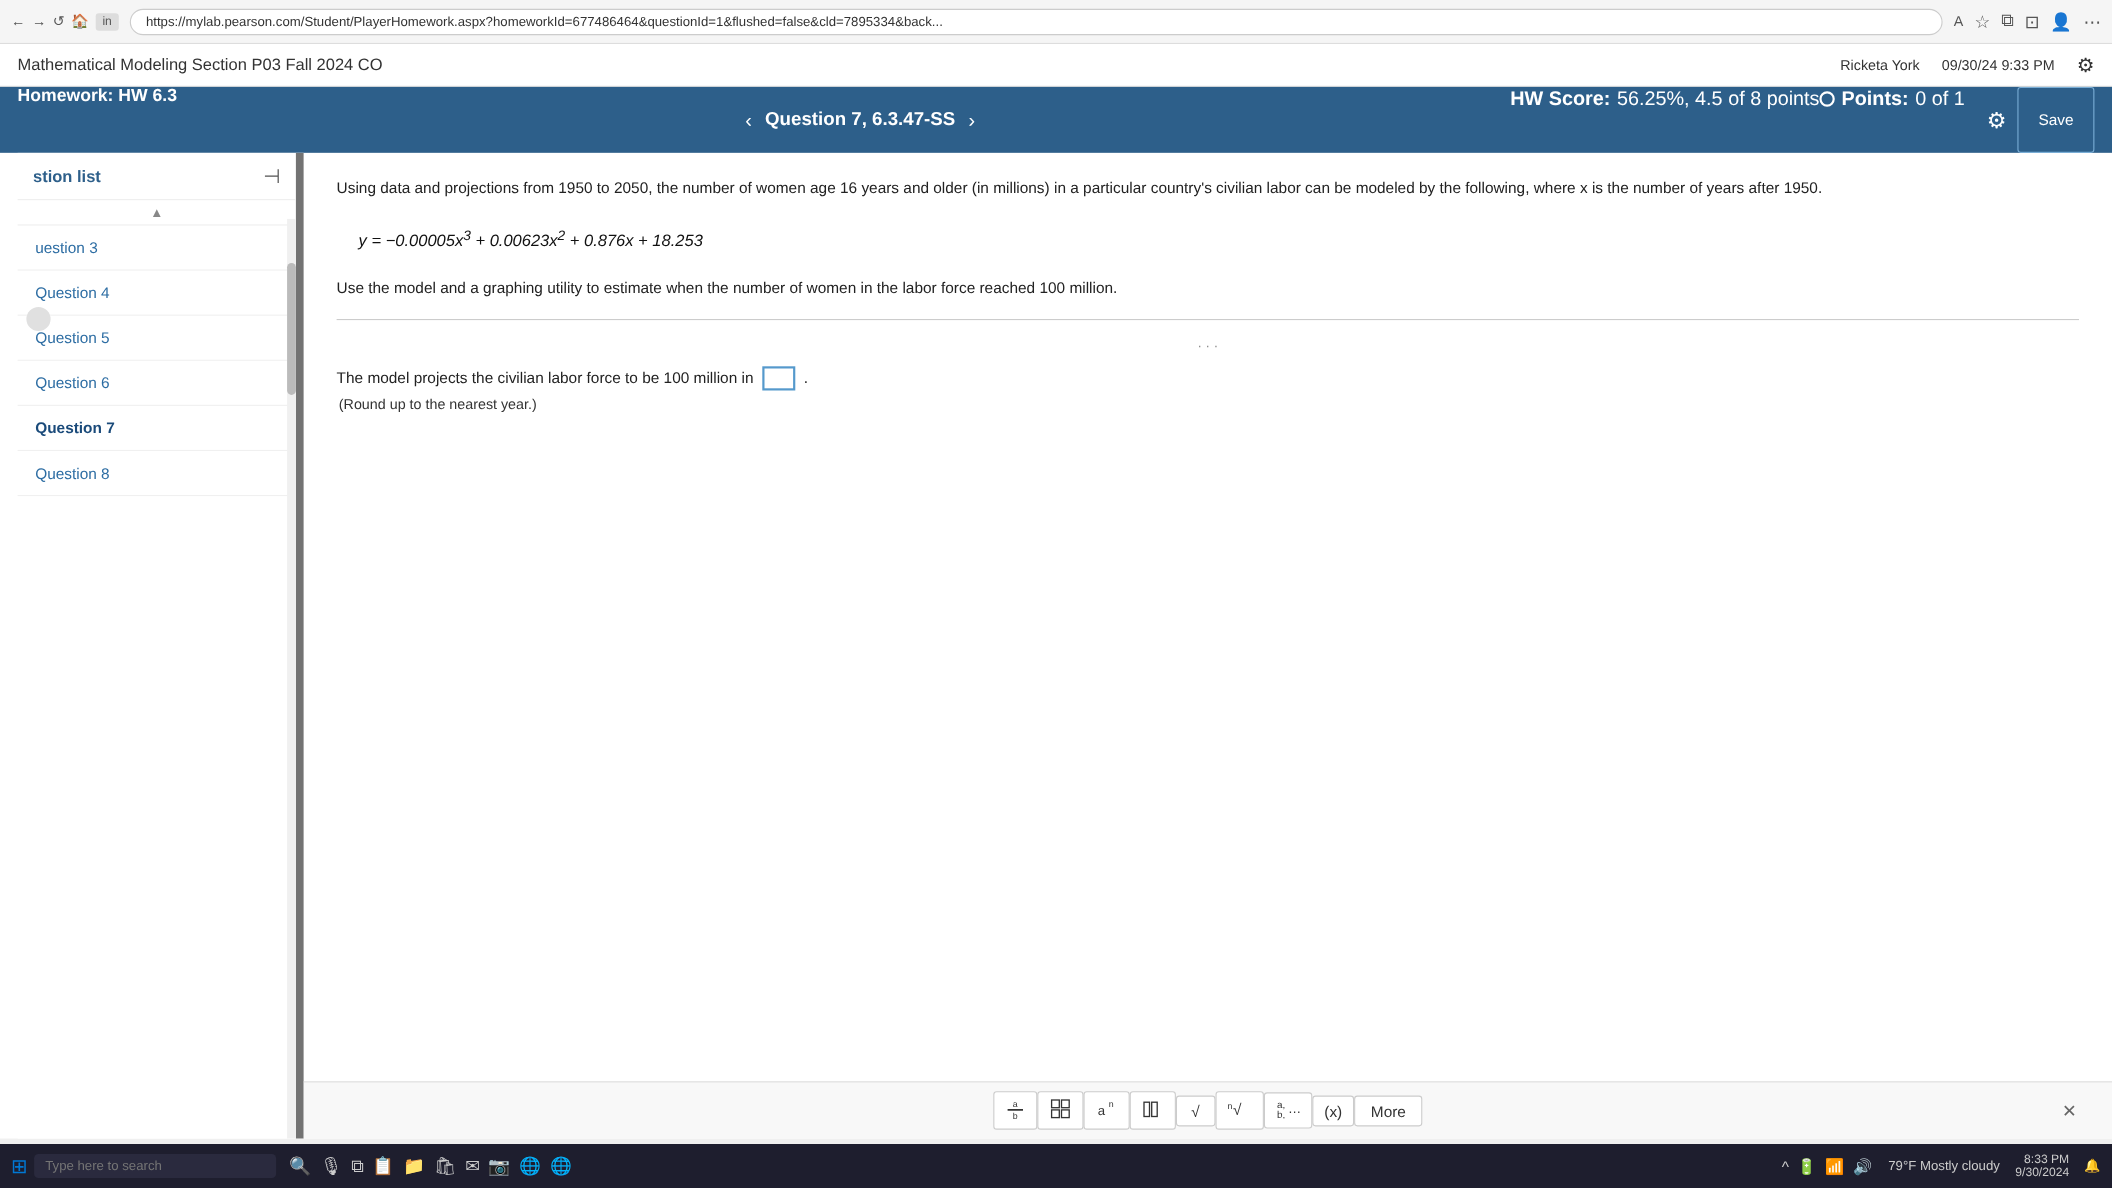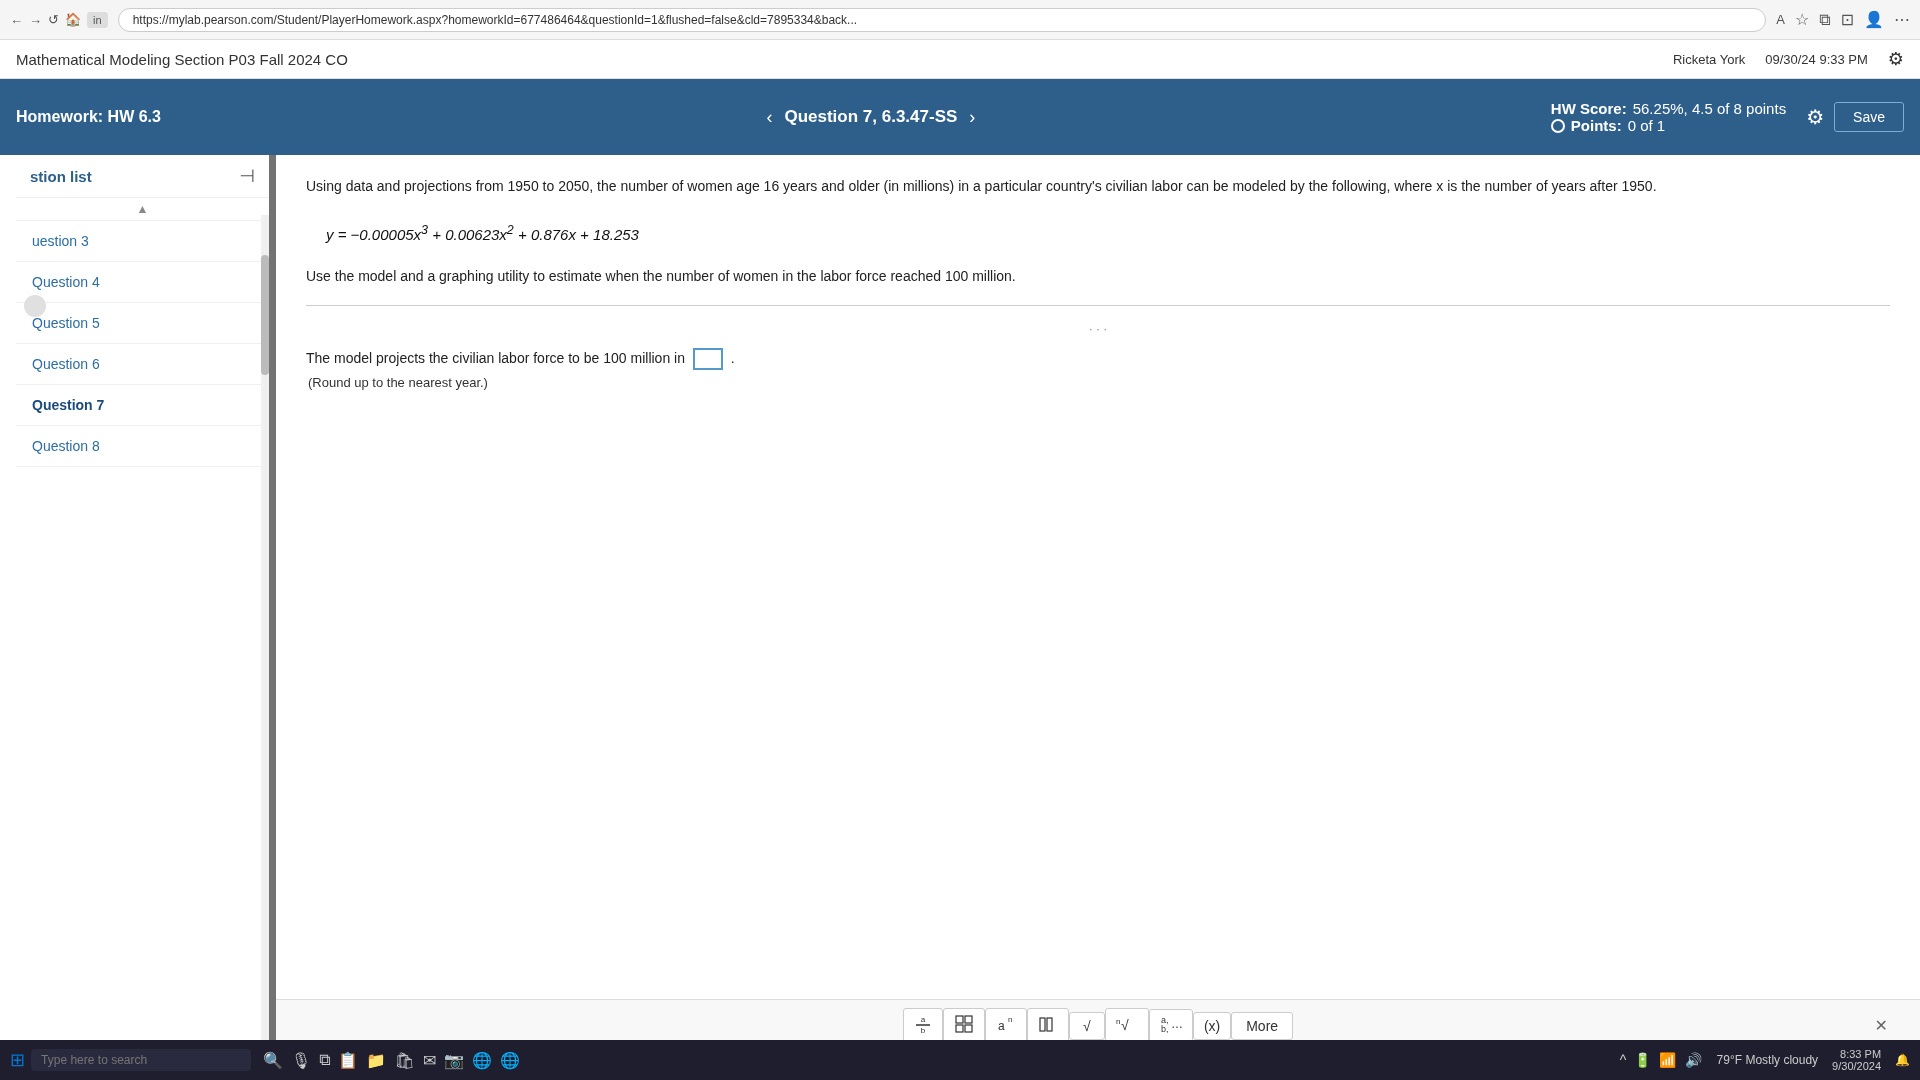--- a/index.html
+++ b/index.html
@@ -36,32 +36,31 @@
       justify-content: space-between;
       border-bottom: 1px solid #ddd;
     }
     .title-bar .page-title { font-size: 15px; font-weight: normal; color: #333; }
     .title-bar .user-info { font-size: 13px; color: #333; display: flex; gap: 20px; align-items: center; }
 
     
     .hw-nav {
       background: #2d5f8a;
       color: white;
-      height: 76px;
-      display: flex;
-      align-items: center;
+      height: 60px;
+      display: flex;
       padding: 0 16px;
       gap: 0;
     }
     .hw-label { font-size: 16px; font-weight: bold; padding-right: 30px; white-space: nowrap; }
     .hw-label span { font-weight: bold; }
     .question-nav { display: flex; align-items: center; gap: 12px; flex: 1; justify-content: center; }
     .nav-arrow { font-size: 18px; cursor: pointer; color: white; background: none; border: none; }
     .question-title { font-size: 17px; font-weight: bold; }
-    .hw-score-section { display: flex; flex-direction: column; align-items: flex-start; font-size: 15px; margin-right: 20px; }
+    .hw-score-section { display: flex; flex-direction: row; align-items: flex-start; font-size: 18px; margin-right: 20px; }
     .hw-score-section .score-line { display: flex; align-items: center; gap: 6px; }
     .circle-icon { width: 14px; height: 14px; border: 2px solid white; border-radius: 50%; display: inline-block; }
     .gear-btn { font-size: 20px; color: white; background: none; border: none; cursor: pointer; margin-right: 10px; }
     .save-btn {
       background: #2d5f8a;
       color: white;
       border: 1px solid #7aaed6;
       padding: 6px 18px;
       font-size: 14px;
       cursor: pointer;

